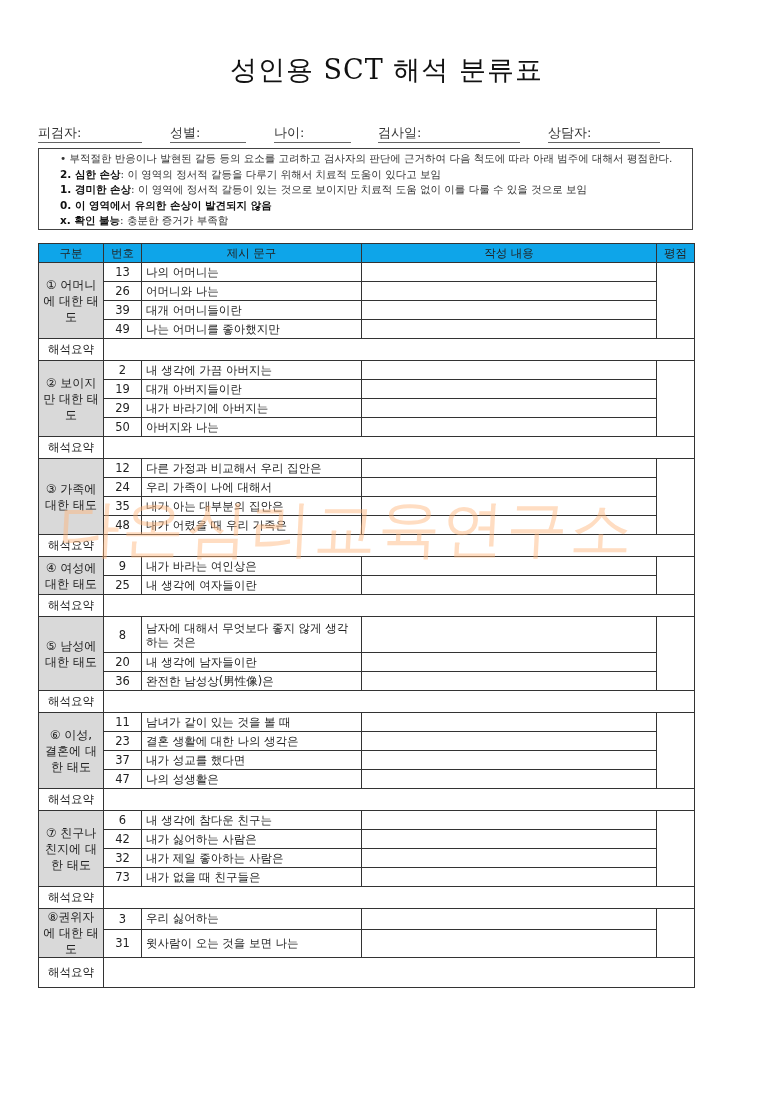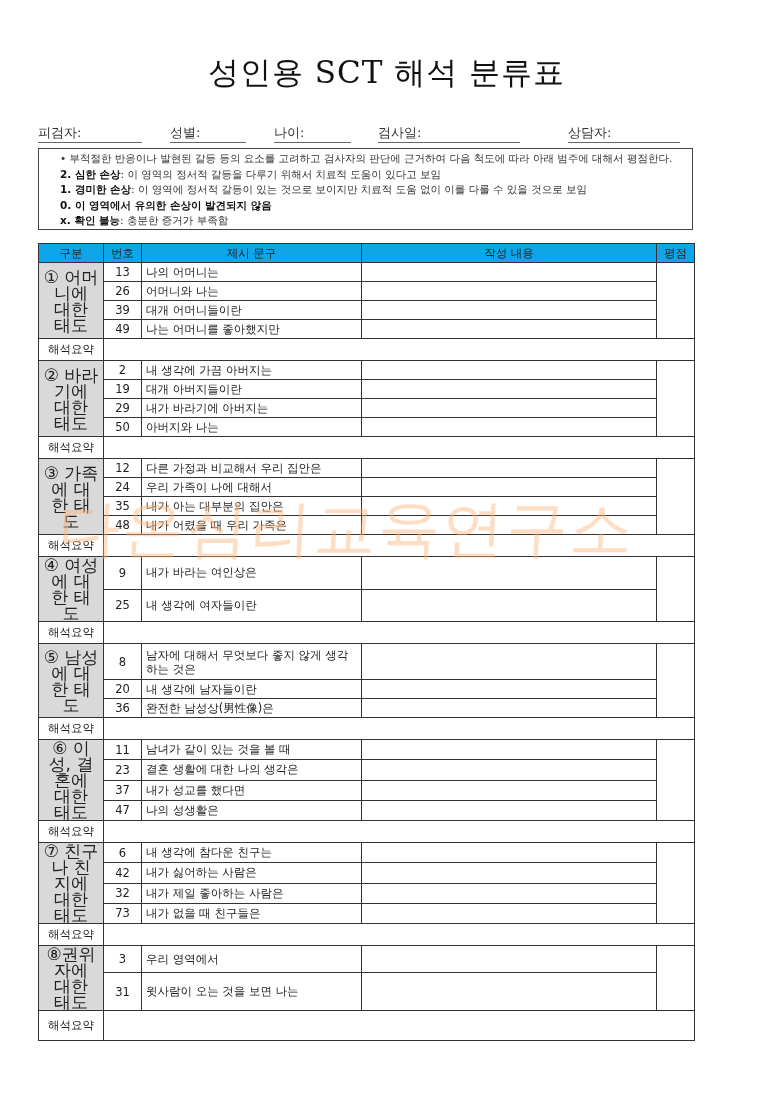--- a/index.html
+++ b/index.html
@@ -1,53 +1,53 @@
 <!DOCTYPE html>
 <html><head>
   <meta charset="utf-8">
   <style>
     html, body { margin:0; padding:0; background:#ffffff; }
     body { width:773px; height:1094px; position:relative; overflow:hidden;
            font-family:"DejaVu Sans", sans-serif; color:#222; }
     .title { position:absolute; top:52px; left:0; width:773px; text-align:center;
-             font-family:"DejaVu Serif", serif; font-size:31px; letter-spacing:1px; color:#111; }
+             font-family:"DejaVu Serif", serif; font-size:27px; letter-spacing:1px; color:#111; }
     .fields { position:absolute; top:115px; left:38px; width:660px; height:20px;margin-top:9px; }
     .field { position:absolute; top:0; height:18px; border-bottom:1.5px solid #666;
              font-size:13px; color:#333; }
     .notice { position:absolute; top:148px; left:38px; width:655px; height:82px;
               border:1.5px solid #444; box-sizing:border-box; padding:2px 21px;
               font-size:10.5px; line-height:15.6px; color:#333; }
     .notice .line { white-space:nowrap; }
     .notice b { color:#111; }
     table.sct { position:absolute; top:243px; left:38px; width:656px;
                 border-collapse:collapse; table-layout:fixed; font-size:11.5px; }
     table.sct td, table.sct th { border:1px solid #333; padding:0 4px; height:19px;
                                  box-sizing:border-box; overflow:hidden; white-space:nowrap; }
     table.sct th { background:#0ea5e9; font-weight:normal; text-align:center; color:#222; }
     .cat { background:#d9d9d9; text-align:center; white-space:normal !important;
-           line-height:16px; font-size:17px; }
+           line-height:16px; font-size:12px; }
     .num { text-align:center; }
     .prompt { text-align:left; }
     .summary-label { text-align:center; height:22px !important;border-radius:9px; }
     .tall { height:36px !important; white-space:normal !important; line-height:14px; }
     .watermark { position:absolute; top:487px; left:58px; font-size:62px;
                  color:rgba(255,180,120,0.45); letter-spacing:2px; pointer-events:none;
                  transform:skewX(-3deg); font-family:"DejaVu Sans", sans-serif; }
   </style>
 </head>
 <body>
 
 <div class="title">성인용 SCT 해석 분류표</div>
 
 <div class="fields" id="fields">
     <div class="field" style="left: 0px; width: 104px;">피검자:</div>
     <div class="field" style="left: 132px; width: 76px;">성별:</div>
     <div class="field" style="left: 236px; width: 77px;">나이:</div>
     <div class="field" style="left: 340px; width: 142px;">검사일:</div>
-    <div class="field" style="left: 530px; width: 112px;">상담자:</div>
+    <div class="field" style="left: 510px; width: 112px;">상담자:</div>
   </div>
 
 <div class="notice">
   <div class="line">• 부적절한 반응이나 발현된 갈등 등의 요소를 고려하고 검사자의 판단에 근거하여 다음 척도에 따라 아래 범주에 대해서 평점한다.</div>
   <div class="line"><b>2. 심한 손상</b><span>: 이 영역의 정서적 갈등을 다루기 위해서 치료적 도움이 있다고 보임</span></div>
   <div class="line"><b>1. 경미한 손상</b><span>: 이 영역에 정서적 갈등이 있는 것으로 보이지만 치료적 도움 없이 이를 다룰 수 있을 것으로 보임</span></div>
   <div class="line"><b>0. 이 영역에서 유의한 손상이 발견되지 않음</b><span></span></div>
   <div class="line"><b>x. 확인 불능</b><span>: 충분한 증거가 부족함</span></div>
 </div>
 
@@ -89,21 +89,21 @@
       <tr>
         <td class="num">49</td>
         <td class="prompt">나는 어머니를 좋아했지만</td>
         <td></td>
       </tr>
       <tr>
         <td class="summary-label">해석요약</td>
         <td colspan="4" style="height: 22px;"></td>
       </tr>
       <tr>
-        <td class="cat" rowspan="4">② 바라기에 대한 태도</td>
+        <td class="cat" rowspan="4">② 보이지만 대한 태도</td>
         <td class="num">2</td>
         <td class="prompt">내 생각에 가끔 아버지는</td>
         <td></td>
         <td rowspan="4"></td>
       </tr>
       <tr>
         <td class="num">19</td>
         <td class="prompt">대개 아버지들이란</td>
         <td></td>
       </tr>
@@ -232,21 +232,21 @@
         <td class="prompt">내가 없을 때 친구들은</td>
         <td></td>
       </tr>
       <tr>
         <td class="summary-label">해석요약</td>
         <td colspan="4" style="height: 22px;"></td>
       </tr>
       <tr>
         <td class="cat" rowspan="2">⑧권위자에 대한 태도</td>
         <td class="num">3</td>
-        <td class="prompt">우리 영역에서</td>
+        <td class="prompt">우리 싫어하는</td>
         <td></td>
         <td rowspan="2"></td>
       </tr>
       <tr>
         <td class="num">31</td>
         <td class="prompt" style="height: 26px;">윗사람이 오는 것을 보면 나는</td>
         <td></td>
       </tr>
       <tr>
         <td class="summary-label">해석요약</td>

